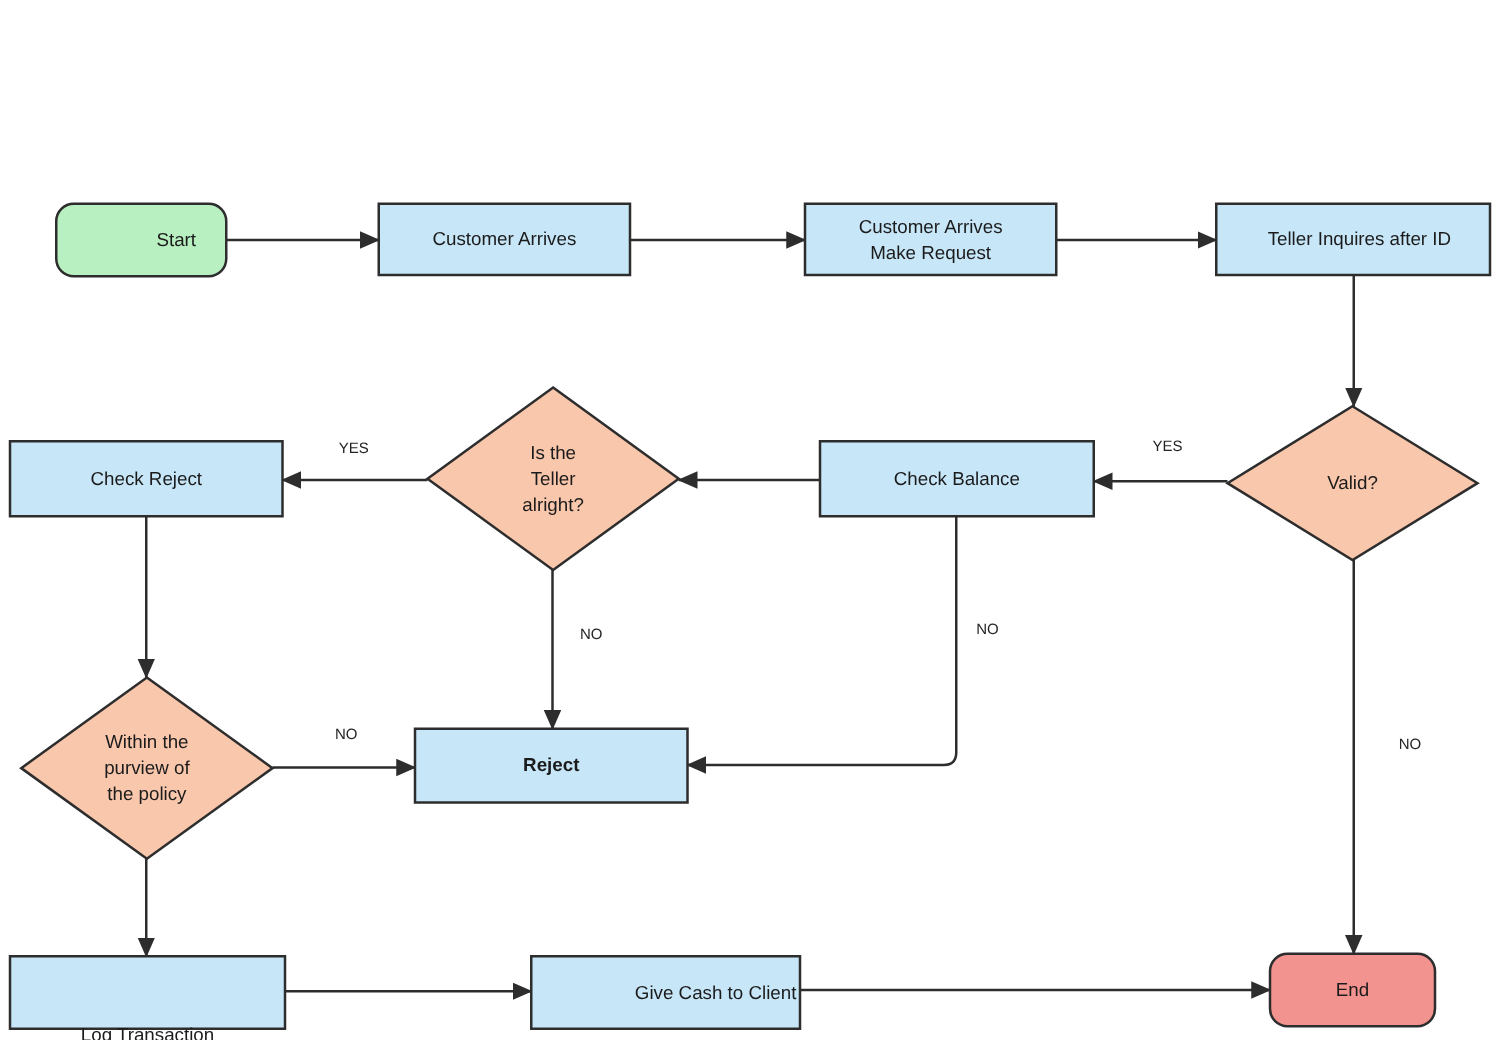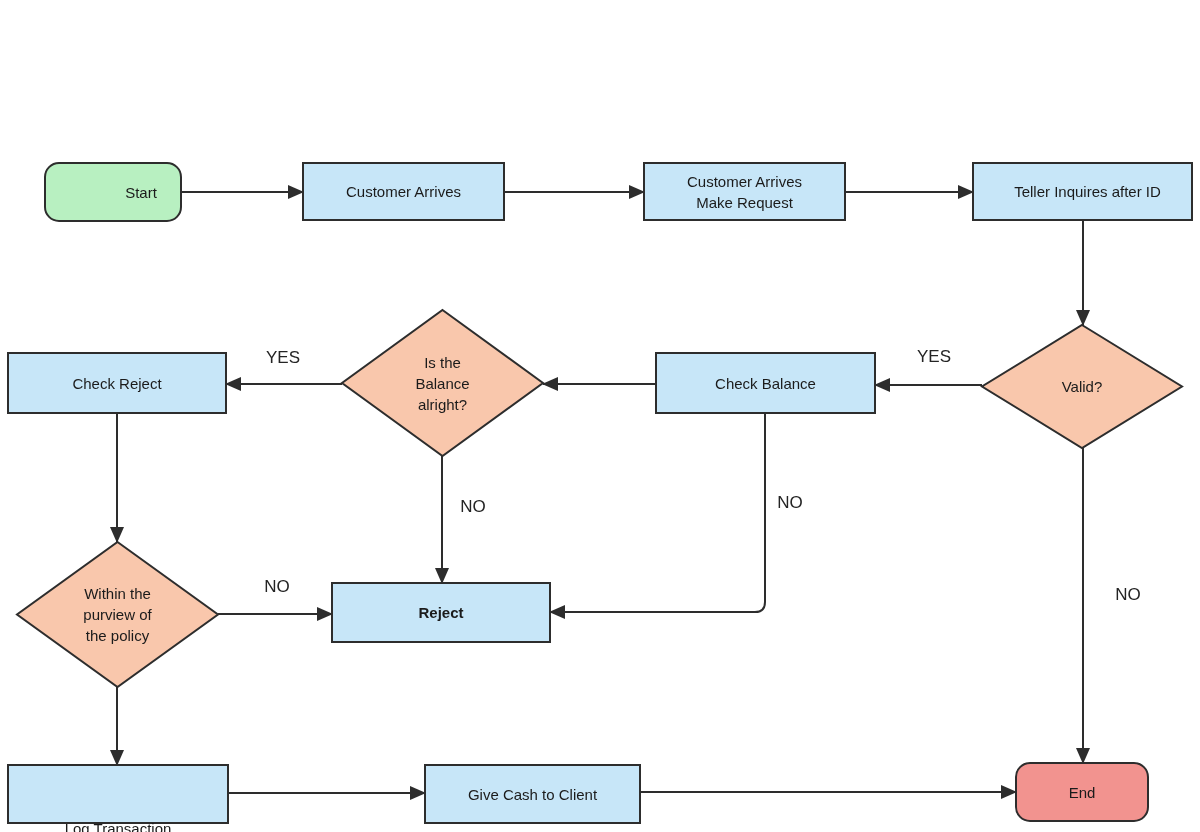--- a/index.html
+++ b/index.html
@@ -44,21 +44,21 @@
     text-align: center;
     font-size: 15px;
     color: #1b1b1b;
     white-space: pre-line;
     line-height: 1.4;
     pointer-events: none;
   }
   .edge-label {
     position: absolute;
     transform: translate(-50%, -50%);
-    font-size: 17px;
+    font-size: 12px;
     color: #242424;
     background: transparent;
     pointer-events: none;
   }
 </style>
 </head>
 <body>
 
 <div class="canvas">
 
@@ -110,24 +110,24 @@
       <div class="edge-label" style="left: 790px; top: 503px;">NO</div>
       <div class="edge-label" style="left: 1128px; top: 595px;">NO</div>
       <div class="node-label" style="left: 45px; top: 163px; width: 136px; height: 58px; margin-left: 28px;">Start</div>
       <div class="node-label" style="left: 303px; top: 163px; width: 201px; height: 57px;">Customer Arrives</div>
       <div class="node-label" style="left: 644px; top: 163px; width: 201px; height: 57px;">Customer Arrives
 Make Request</div>
       <div class="node-label" style="left: 973px; top: 163px; width: 229px; height: 57px;">Teller Inquires after ID</div>
       <div class="node-label" style="left: 982px; top: 325px; width: 200px; height: 123px;">Valid?</div>
       <div class="node-label" style="left: 656px; top: 353px; width: 219px; height: 60px;">Check Balance</div>
       <div class="node-label" style="left: 342px; top: 310px; width: 201px; height: 146px;">Is the
-Balance
+Teller
 alright?</div>
       <div class="node-label" style="left: 8px; top: 353px; width: 218px; height: 60px;">Check Reject</div>
       <div class="node-label" style="left: 17px; top: 542px; width: 201px; height: 145px;">Within the
 purview of
 the policy</div>
       <div class="node-label" style="left: 332px; top: 583px; width: 218px; height: 59px; font-weight: bold;">Reject</div>
       <div class="node-label" style="left: 8px; top: 765px; width: 220px; height: 74px; margin-top: 26px;">Log Transaction</div>
-      <div class="node-label" style="left: 425px; top: 765px; width: 215px; height: 58px;">Give Cash to Client</div>
+      <div class="node-label" style="left: 425px; top: 765px; width: 215px; height: 58px; padding-left: 40px;">Give Cash to Client</div>
       <div class="node-label" style="left: 1016px; top: 763px; width: 132px; height: 58px;">End</div>
     </div>
 </div>
 
 </body></html>

